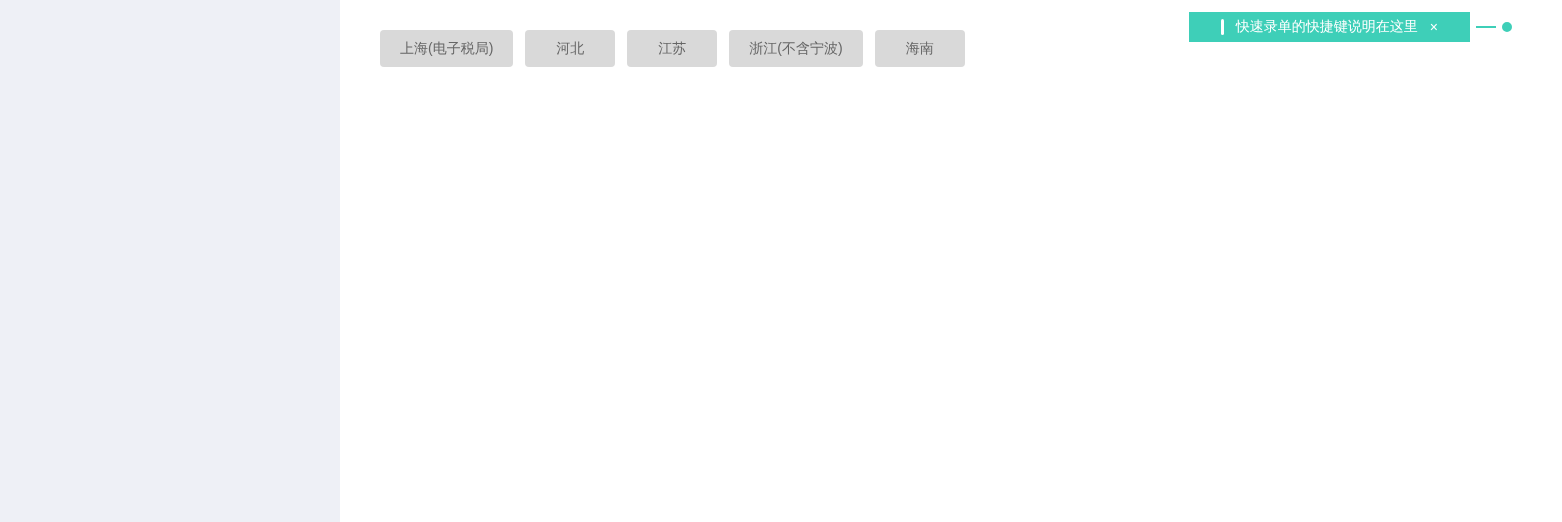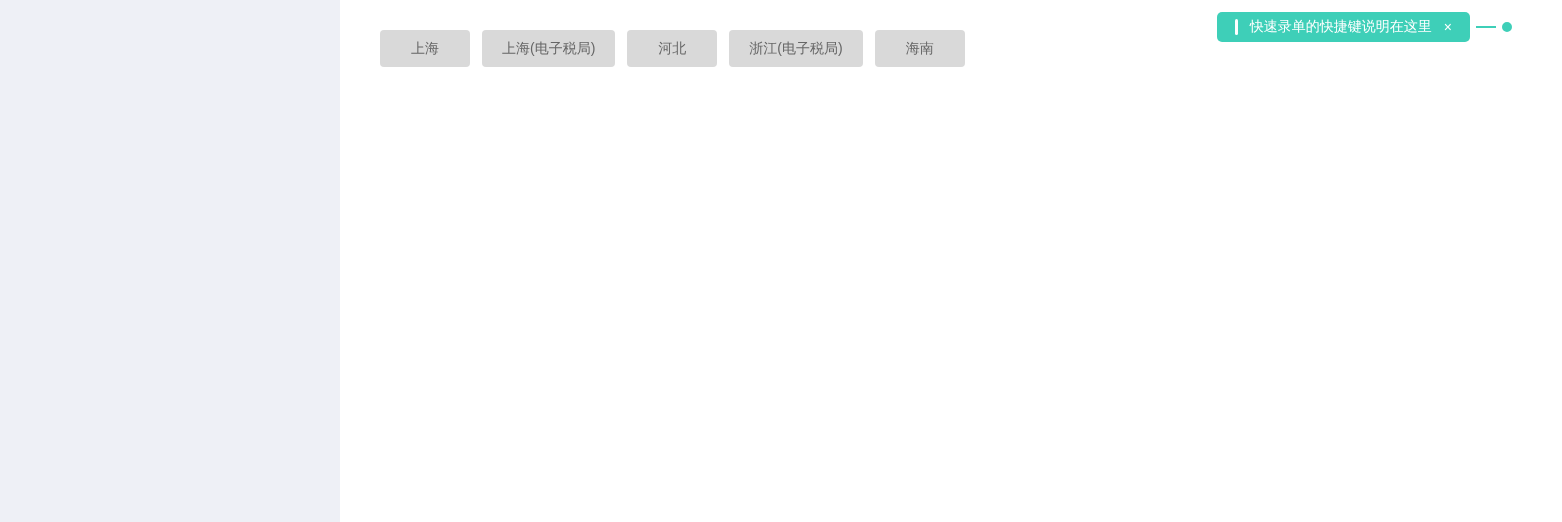--- a/index.html
+++ b/index.html
@@ -67,22 +67,22 @@
       top: 12px;
       right: 50px;
       display: flex;
       align-items: center;
       gap: 6px;
     }
 
     .tooltip-bubble {
       background: #3ecfb8;
       color: #fff;
-      padding: 6px 18px;
-      border-radius: 5px;
+      padding: 6px 32px;
+      border-radius: 0;
       font-size: 14px;
       display: flex;
       align-items: center;
       gap: 8px;
       white-space: nowrap;
       position: relative;
     }
 
     .tooltip-bubble::before {
       content: '';
@@ -115,24 +115,24 @@
       background: #3ecfb8;
     }
   </style>
 </head>
 <body>
 
 <div class="sidebar"></div>
 
 <div class="main-content">
   <div class="region-grid">
-  <button class="region-btn">上海</button>
       <button class="region-btn">上海(电子税局)</button>
       <button class="region-btn">河北</button>
-      <button class="region-btn">浙江(电子税局)</button>
+      <button class="region-btn">江苏</button>
+      <button class="region-btn">浙江(不含宁波)</button>
       <button class="region-btn">海南</button>
     </div>
 </div>
 
 <div class="tooltip-container">
   <div class="tooltip-bubble">
     <span>快速录单的快捷键说明在这里</span>
     <span class="tooltip-close">×</span>
   </div>
   <div class="tooltip-line"></div>

